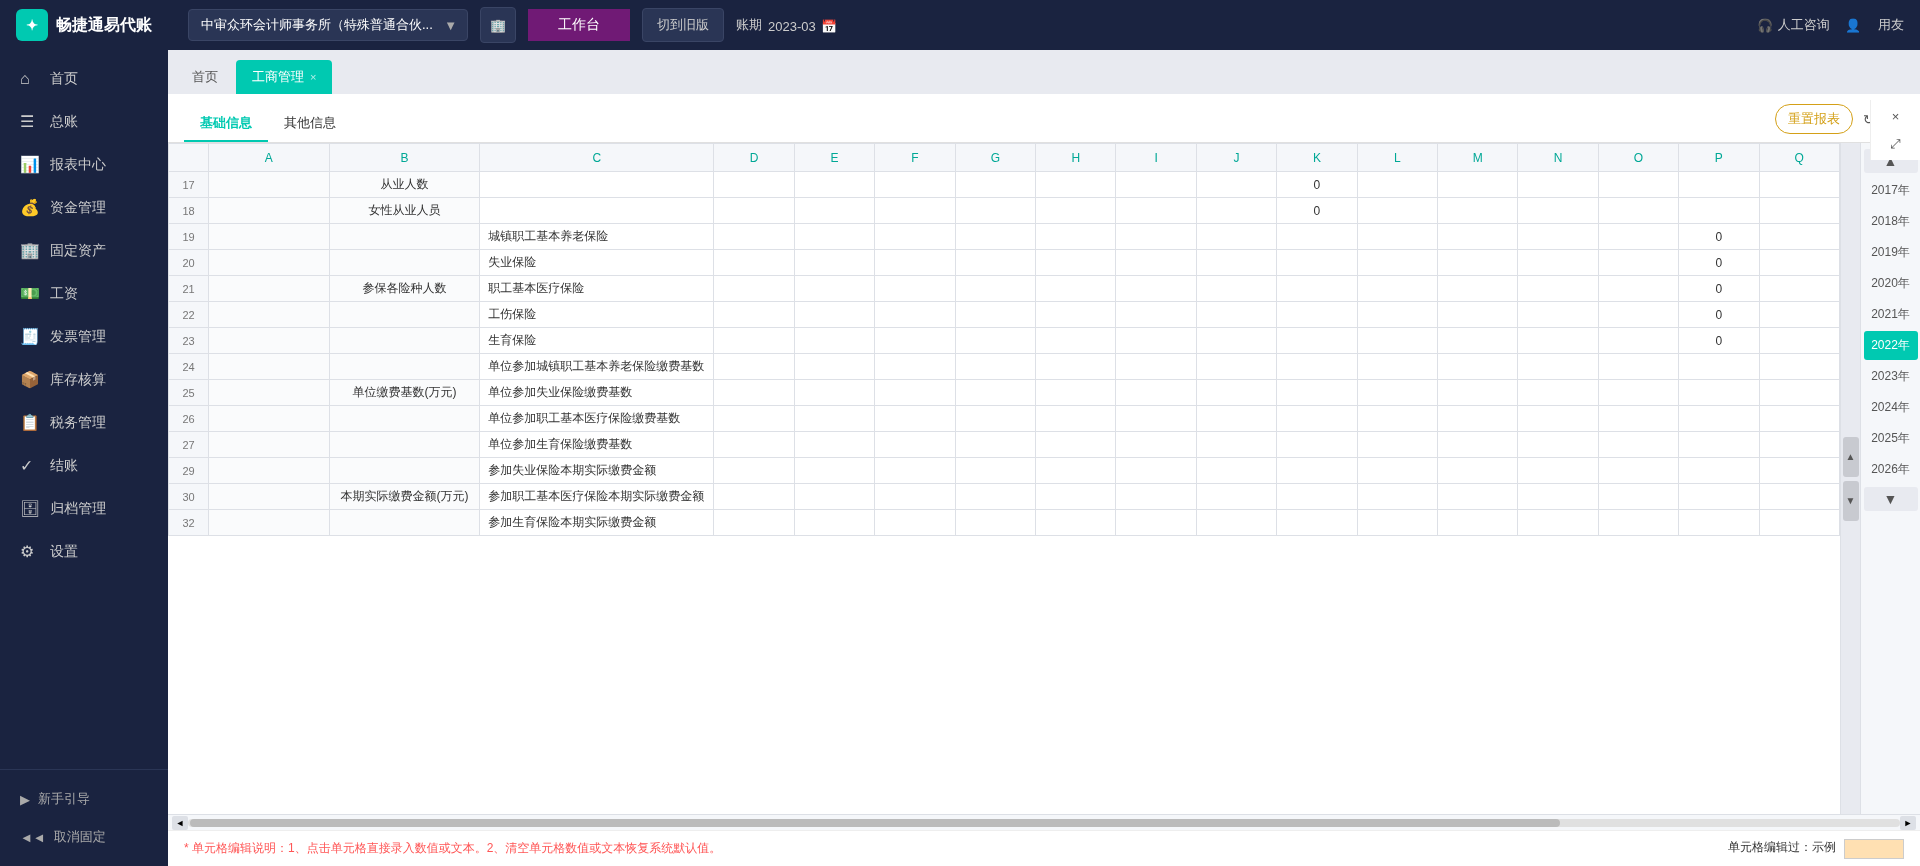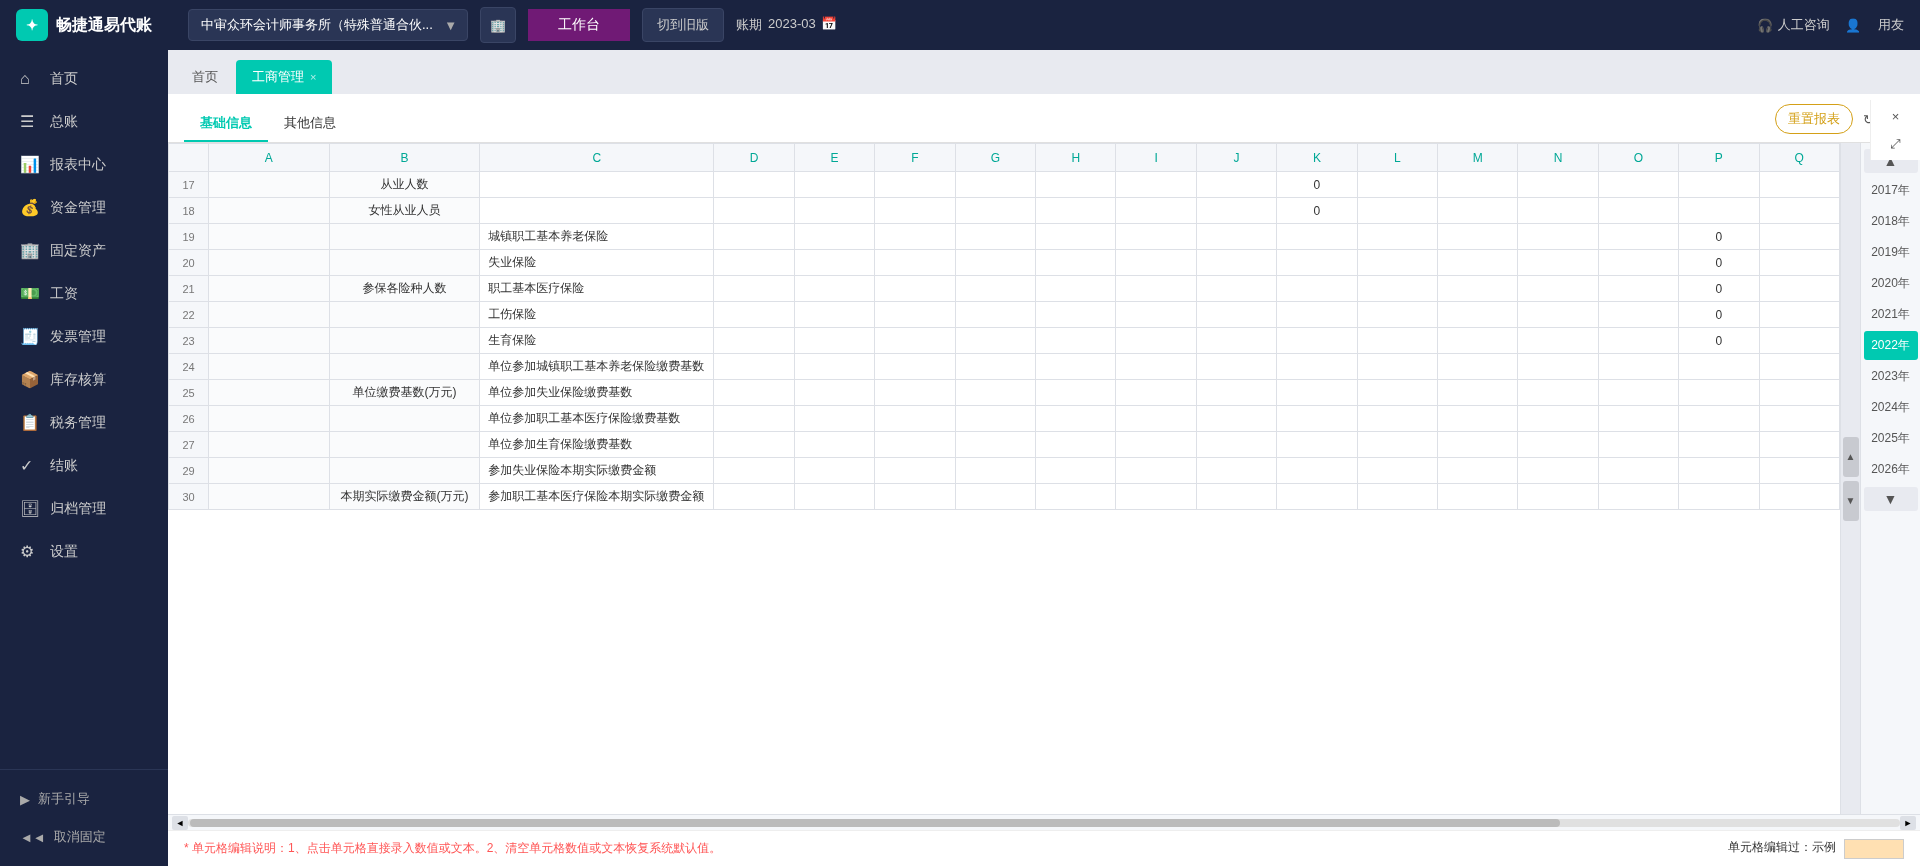--- a/index.html
+++ b/index.html
@@ -64,21 +64,21 @@
       background: #2a3555;
       color: #ccc;
       border: 1px solid #3a4565;
       border-radius: 4px;
       padding: 7px 14px;
       cursor: pointer;
       font-size: 13px;
     }
     .period-area {
       color: #ccc;
-      display: flex; align-items: flex-start; gap: 6px;
+      display: flex; align-items: flex-end; gap: 6px;
       font-size: 13px;
     }
     .header-right {
       margin-left: auto;
       display: flex; align-items: center; gap: 16px;
       color: #ccc;
     }
     .header-right .user-consult {
       display: flex; align-items: center; gap: 4px; cursor: pointer;
     }
@@ -816,20 +816,40 @@
               <td class="data-cell"></td>
               <td class="data-cell"></td>
               <td class="data-cell"></td>
               <td class="data-cell"></td>
               <td class="data-cell"></td>
               <td class="data-cell"></td>
               <td class="data-cell"></td>
             </tr>
 
 
+            <tr>
+              <td class="row-num">32</td>
+              <td class="col-a"></td>
+              <td class="col-b"></td>
+              <td class="col-c">参加生育保险本期实际缴费金额</td>
+              <td class="data-cell"></td>
+              <td class="data-cell"></td>
+              <td class="data-cell"></td>
+              <td class="data-cell"></td>
+              <td class="data-cell"></td>
+              <td class="data-cell"></td>
+              <td class="data-cell"></td>
+              <td class="data-cell"></td>
+              <td class="data-cell"></td>
+              <td class="data-cell"></td>
+              <td class="data-cell"></td>
+              <td class="data-cell"></td>
+              <td class="data-cell"></td>
+              <td class="data-cell"></td>
+            </tr>
           </tbody>
         </table>
       </div>
 
       <div style="width:20px; background:#e8eaf0; border-left:1px solid #dde0e6; display:flex; flex-direction:column; align-items:center; justify-content:center; gap:4px;">
         <div style="width:16px;height:40px;background:#c8cad0;border-radius:3px;cursor:pointer;display:flex;align-items:center;justify-content:center;font-size:10px;color:#555;">▲</div>
         <div style="width:16px;height:40px;background:#c8cad0;border-radius:3px;cursor:pointer;display:flex;align-items:center;justify-content:center;font-size:10px;color:#555;">▼</div>
       </div>
 
       <div class="year-panel">

